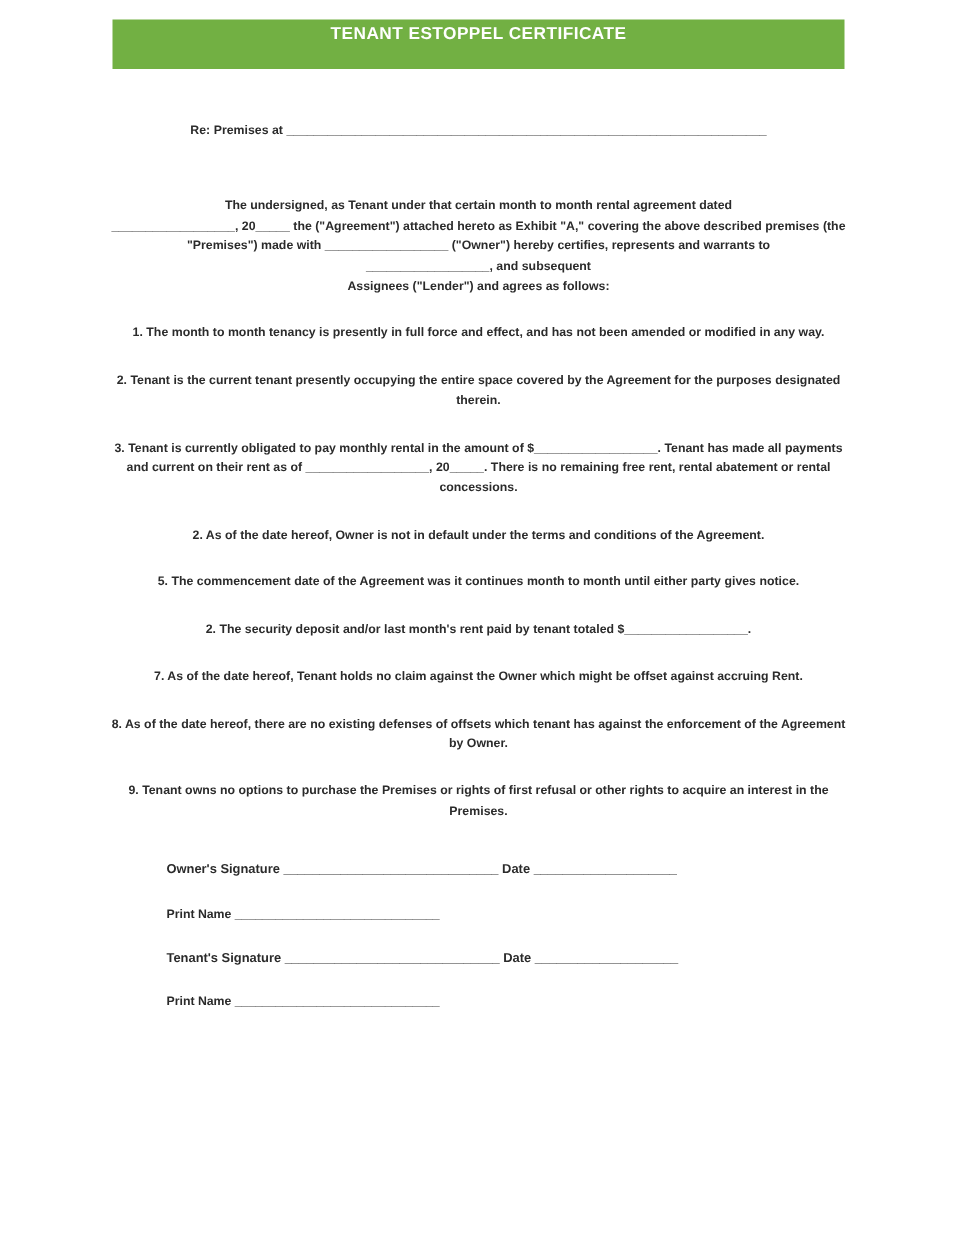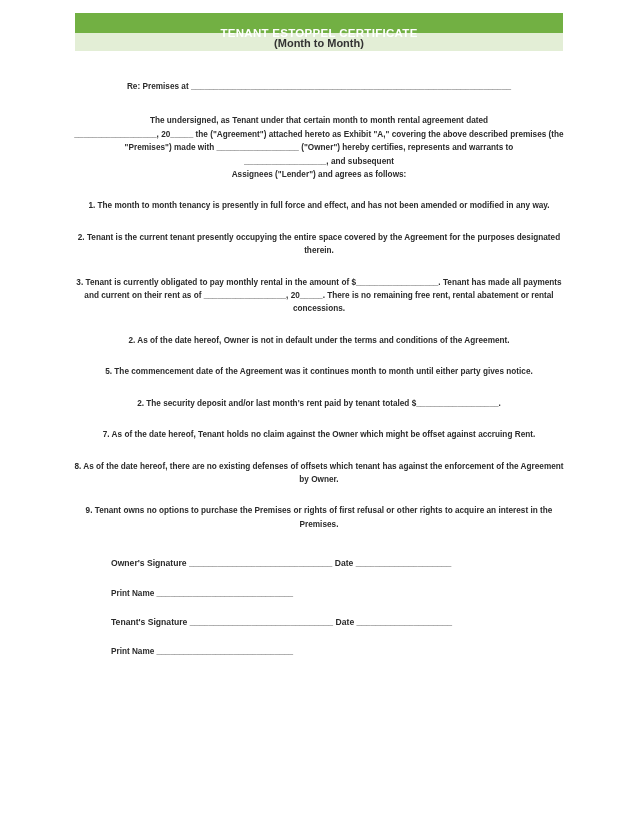--- a/index.html
+++ b/index.html
@@ -28,23 +28,23 @@
   
   .header-block {
     position: absolute;
     left: 75px;
     top: 13px;
     width: 488px;
   }
   .header-title-bar {
     background: #72b043;
     text-align: center;
-    padding: 12px 0 3px 0;
+    padding: 2px 0 3px 0;
     box-sizing: border-box;
-    height: 20px;
+    height: 33px;
     line-height: 13px;
   }
   .header-title-bar .title-text {
     color: #ffffff;
     font-size: 11.5px;
     font-weight: bold;
     letter-spacing: 0.3px;
     font-family: "Liberation Sans", sans-serif;
   }
   .header-subtitle-bar {
@@ -76,21 +76,21 @@
     font-weight: bold;
     color: #2b2b2b;
     margin: 0;
     letter-spacing: 0.02px;
     font-family: "Liberation Sans", sans-serif;
     text-align: center;
   }
 
   .re-line { margin: 0 0 0 0; }
 
-  .intro-para { margin-top: 21px; }
+  .intro-para { margin-top: 37px; }
 
   .item { margin-top: 18px; }
 
   
   .sig-area { margin-top: 26px; margin-left: 38px; }
   .sig-row {
     font-size: 8.2px;
     line-height: 13.4px;
     margin: 0;
     color: #2b2b2b;
@@ -101,23 +101,20 @@
   .sig-gap { height: 16px; }
 </style>
 </head>
 <body>
 
 <div class="page">
 
   <div class="header-block">
     <div class="header-title-bar">
       <span class="title-text">TENANT ESTOPPEL CERTIFICATE</span>
-    </div>
-    <div class="header-subtitle-bar">
-      <span class="subtitle-text">(Month to Month)</span>
     </div>
   </div>
 
   <div class="body-content">
 
     <p class="para re-line">Re: Premises at ______________________________________________________________________</p>
 
     <div class="intro-para">
       <p class="para">The undersigned, as Tenant under that certain month to month rental agreement dated</p>
       <p class="para">__________________, 20_____ the ("Agreement") attached hereto as Exhibit "A," covering the above described premises (the</p>

